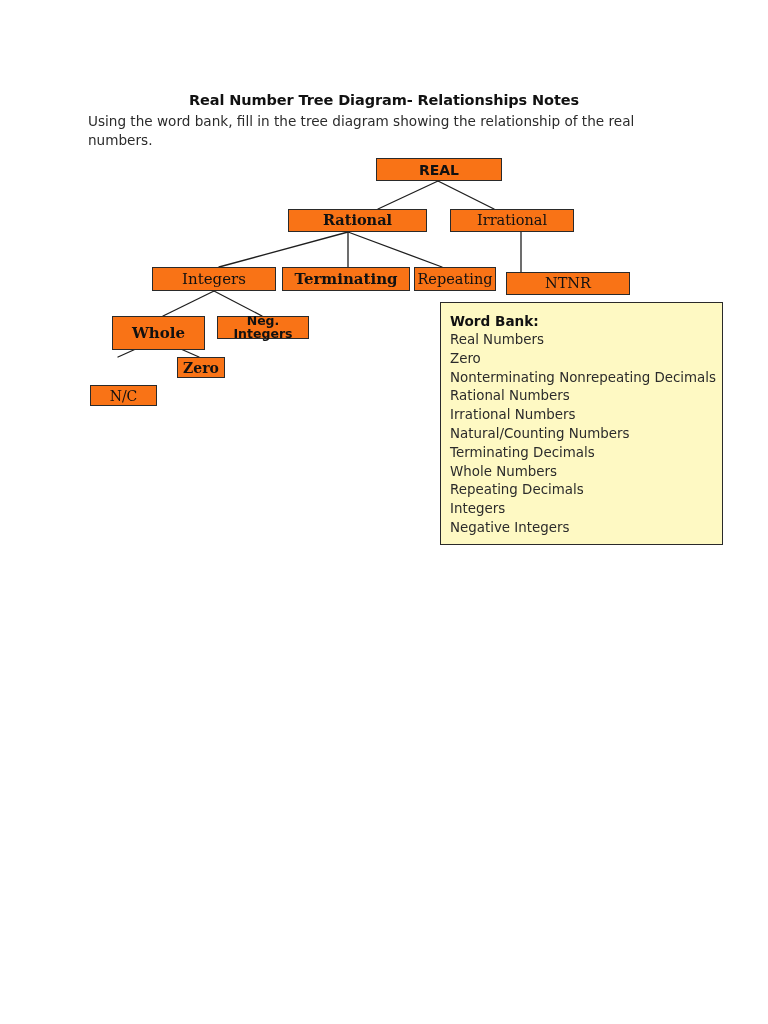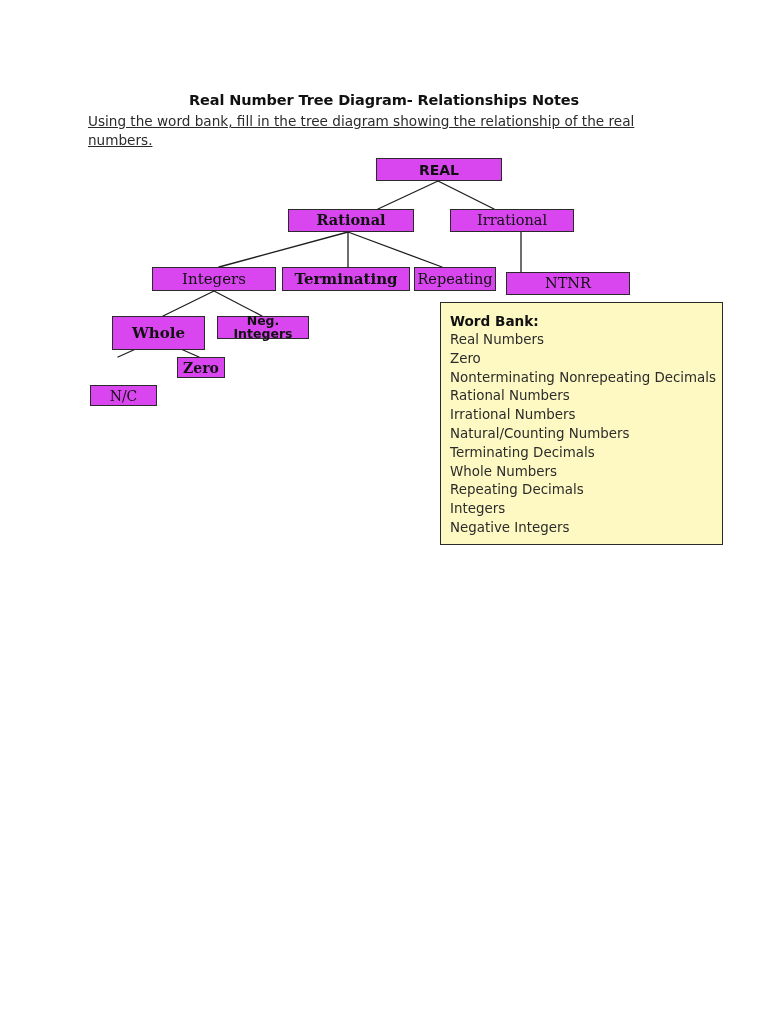--- a/index.html
+++ b/index.html
@@ -30,21 +30,20 @@
     color: #111;
   }
   #instructions {
     position: absolute;
     left: 88px;
     top: 112px;
     width: 548px;
     font-size: 13.6px;
     line-height: 19px;
     color: #2b2b2b;
-    text-decoration: underline;
   }
 
   
   #tree-diagram {
     position: absolute;
     left: 0;
     top: 0;
     width: 768px;
     height: 1024px;
   }
@@ -54,35 +53,35 @@
     top: 0;
     width: 768px;
     height: 1024px;
     pointer-events: none;
   }
 
   .node {
     position: absolute;
     box-sizing: border-box;
     border: 1.3px solid #2a2a2a;
-    background: #d946ef;
+    background: #f97316;
     text-align: center;
     font-family: "DejaVu Serif", serif;
     font-size: 14px;
     color: #111;
     display: flex;
     align-items: center;
     justify-content: center;
     line-height: 1;
     z-index: 2;
   }
 
   
   #node-real        { left: 376px; top: 158px; width: 126px; height: 23px; font-weight: bold; font-family: "DejaVu Sans", sans-serif; font-size: 14px; }
-  #node-rational    { left: 288px; top: 209px; width: 126px; height: 23px; font-weight: bold; font-family: "DejaVu Serif", serif; font-size: 14.5px; }
+  #node-rational    { left: 288px; top: 209px; width: 139px; height: 23px; font-weight: bold; font-family: "DejaVu Serif", serif; font-size: 14.5px; }
   #node-irrational  { left: 450px; top: 209px; width: 124px; height: 23px; font-family: "DejaVu Serif", serif; font-size: 14.5px; }
   #node-integers    { left: 152px; top: 267px; width: 124px; height: 24px; font-family: "DejaVu Serif", serif; font-size: 15px; }
   #node-terminating { left: 282px; top: 267px; width: 128px; height: 24px; font-weight: bold; font-family: "DejaVu Serif", serif; font-size: 15px; }
   #node-repeating   { left: 414px; top: 267px; width: 82px; height: 24px; font-family: "DejaVu Serif", serif; font-size: 14.5px; }
   #node-ntnr        { left: 506px; top: 272px; width: 124px; height: 23px; font-family: "DejaVu Serif", serif; font-size: 14.5px; }
   #node-whole       { left: 112px; top: 316px; width: 93px; height: 34px; font-weight: bold; font-family: "DejaVu Serif", serif; font-size: 15px; }
   #node-neg         { left: 217px; top: 316px; width: 92px; height: 23px; font-weight: bold; font-family: "DejaVu Sans", sans-serif; font-size: 12.5px; }
   #node-nc          { left: 90px;  top: 357px; width: 67px; height: 21px; font-family: "DejaVu Serif", serif; font-size: 14px; margin-top: 28px; }
   #node-zero        { left: 177px; top: 357px; width: 48px; height: 21px; font-weight: bold; font-family: "DejaVu Serif", serif; font-size: 14px; }
 

